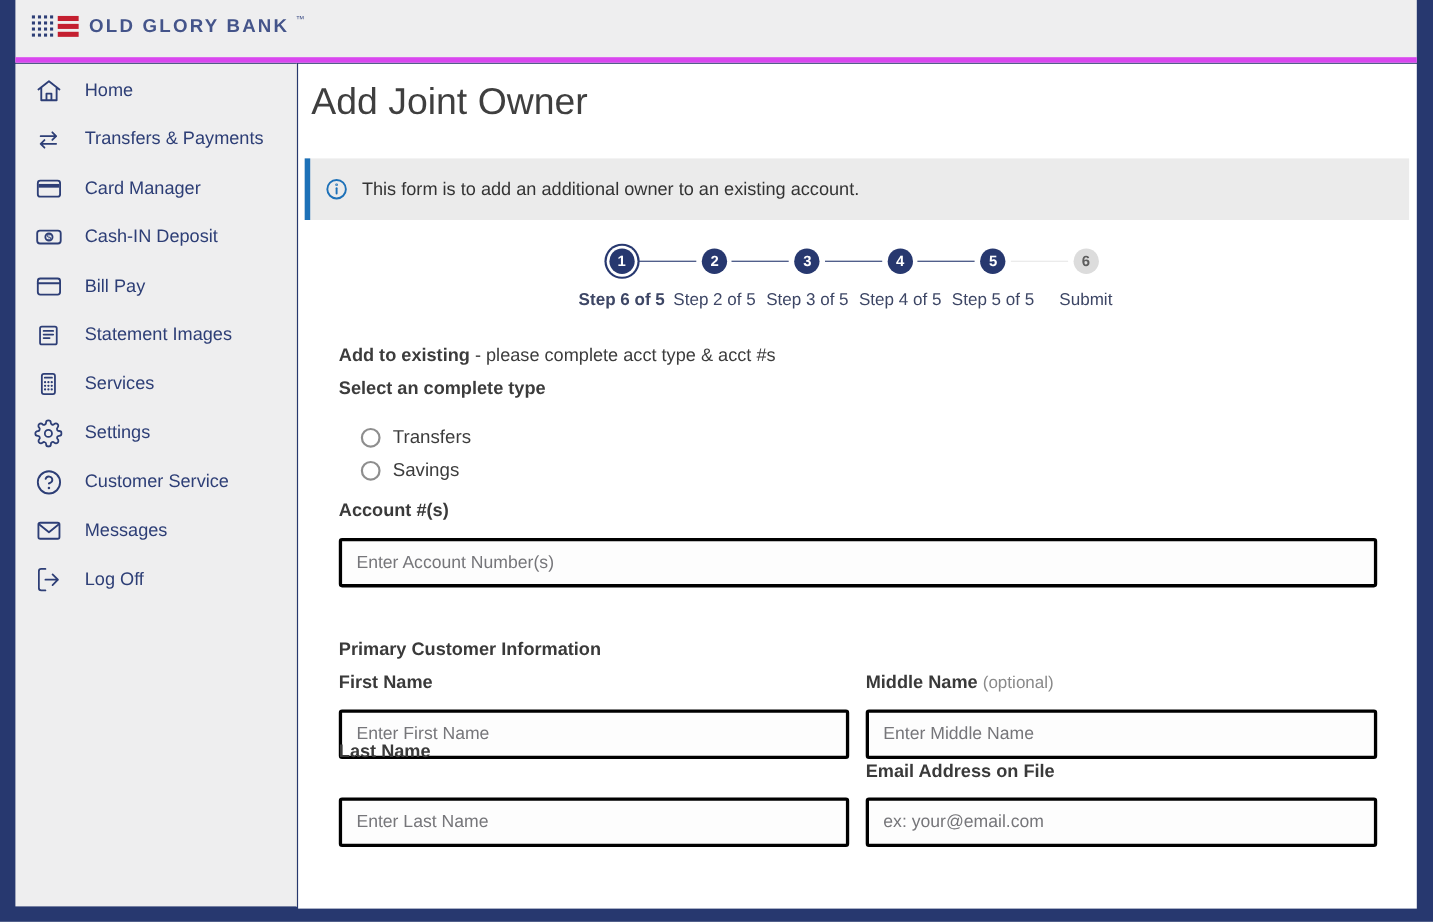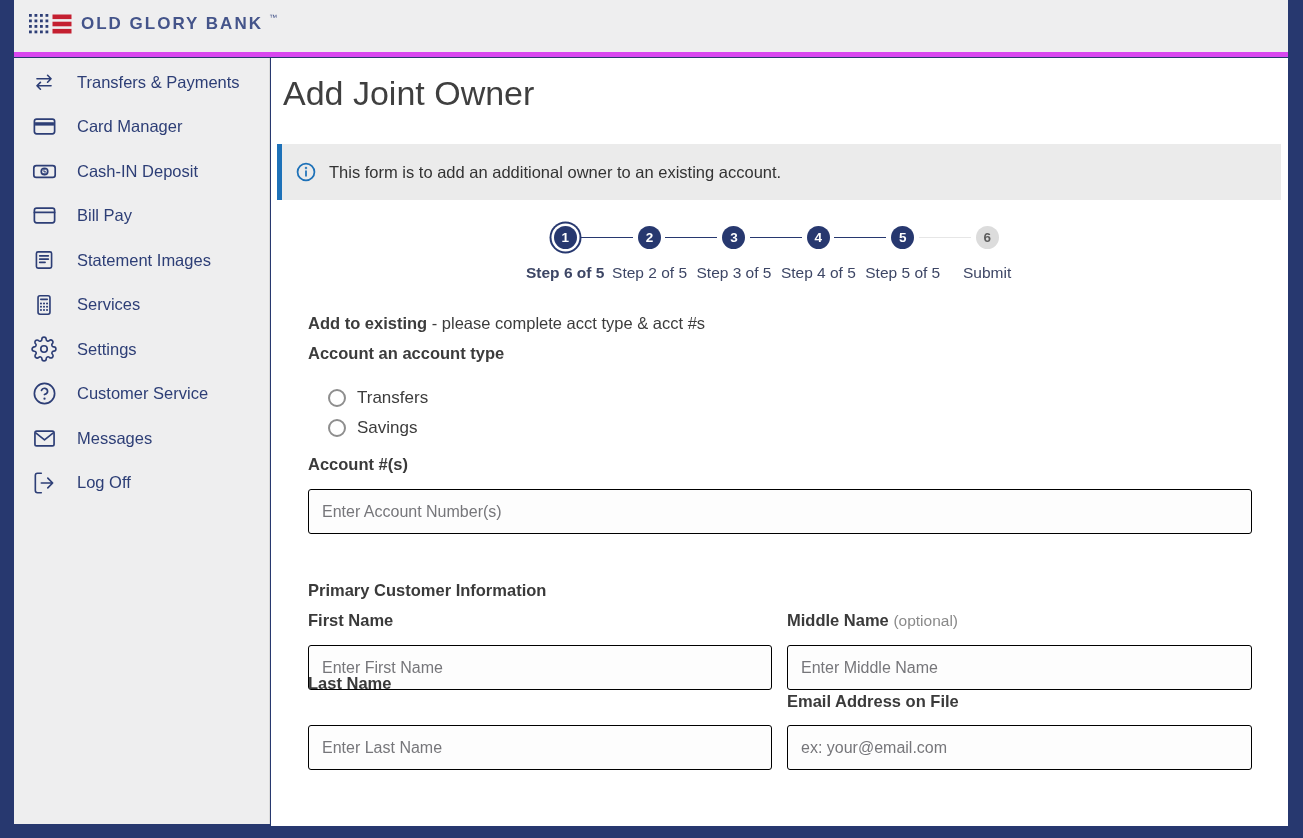--- a/index.html
+++ b/index.html
@@ -48,21 +48,21 @@
   
   .lead-line{position:absolute;left:37px;top:256px;font-size:16.5px;color:#3c3c3c;}
   .lead-line .b{font-weight:700;}
   .sub-line{position:absolute;left:37px;top:286px;font-size:16.5px;font-weight:700;color:#3c3c3c;}
   .radio-row{position:absolute;left:57px;display:flex;align-items:center;cursor:pointer;}
   .radio-row.r1{top:330px;} .radio-row.r2{top:360px;}
   .radio{width:18px;height:18px;border:2px solid #8e8e8e;border-radius:50%;background:#fff;flex:0 0 auto;}
   .radio-label{margin-left:11px;font-size:17px;color:#3c3c3c;}
   .fld-label{position:absolute;font-size:16.5px;font-weight:700;color:#3a3a3a;white-space:nowrap;}
   .fld-label .opt{font-weight:400;color:#8a8a8a;font-size:15.5px;}
-  .txt{position:absolute;height:45px;border:1px solid #000000;border-radius:3px;background:#fdfdfd;
+  .txt{position:absolute;height:45px;border:3px solid #000000;border-radius:3px;background:#fdfdfd;
        font-family:"Liberation Sans","DejaVu Sans",sans-serif;font-size:16px;color:#333;padding:0 13px;outline:none;}
   .txt::placeholder{color:#76767a;opacity:1;}
   .lab-acct{left:37px;top:397px;}
   .in-acct{left:37px;top:431px;width:944px;}
   .pci-heading{position:absolute;left:37px;top:523px;font-size:16.5px;font-weight:700;color:#3a3a3a;}
   .lab-first{left:37px;top:553px;}   .lab-middle{left:516px;top:553px;}
   .in-first{left:37px;top:587px;width:464px;} .in-middle{left:516px;top:587px;width:465px;}
   .lab-last{left:37px;top:616px;}    .lab-email{left:516px;top:634px;}
   .in-last{left:37px;top:667px;width:464px;}  .in-email{left:516px;top:667px;width:465px;}
 </style>
@@ -99,20 +99,28 @@
       </svg>
     </span>
     <span class="logo-text">OLD GLORY BANK</span>
     <span class="logo-tm">™</span>
   </div>
 </div>
 
 <div class="sidebar">
   <div class="nav-item">
     <span class="ic">
+        <svg width="27" height="27" viewBox="0 0 24 24">
+          <path d="M3.5 11 12 4.3 20.5 11M5.8 9.4V19.7H18.2V9.4M10 19.7v-5.4h4v5.4"></path>
+        </svg>
+      </span>
+    <span class="nav-label">Home</span>
+  </div>
+  <div class="nav-item">
+    <span class="ic">
         <svg width="26" height="26" viewBox="0 0 24 24">
           <path d="M5.5 9h13M15.3 5.8 18.5 9l-3.2 3.2M18.5 15.5h-13M8.7 12.3 5.5 15.5l3.2 3.2"></path>
         </svg>
       </span>
     <span class="nav-label">Transfers &amp; Payments</span>
   </div>
   <div class="nav-item">
     <span class="ic">
         <svg width="27" height="27" viewBox="0 0 24 24">
           <rect x="3" y="5.5" width="18" height="13" rx="2"></rect>
@@ -238,21 +246,21 @@
     </div>
     <div class="step pending">
       <div class="dot">6</div>
       <div class="step-label">Submit</div>
     </div>
   </div>
 
   <div class="lead-line">
     <span class="b">Add to existing</span><span> - please complete acct type &amp; acct #s</span>
   </div>
-  <div class="sub-line">Account an account type</div>
+  <div class="sub-line">Select an complete type</div>
 
   <div class="radio-row r1">
     <span class="radio"></span>
     <span class="radio-label">Transfers</span>
   </div>
   <div class="radio-row r2">
     <span class="radio"></span>
     <span class="radio-label">Savings</span>
   </div>
 

